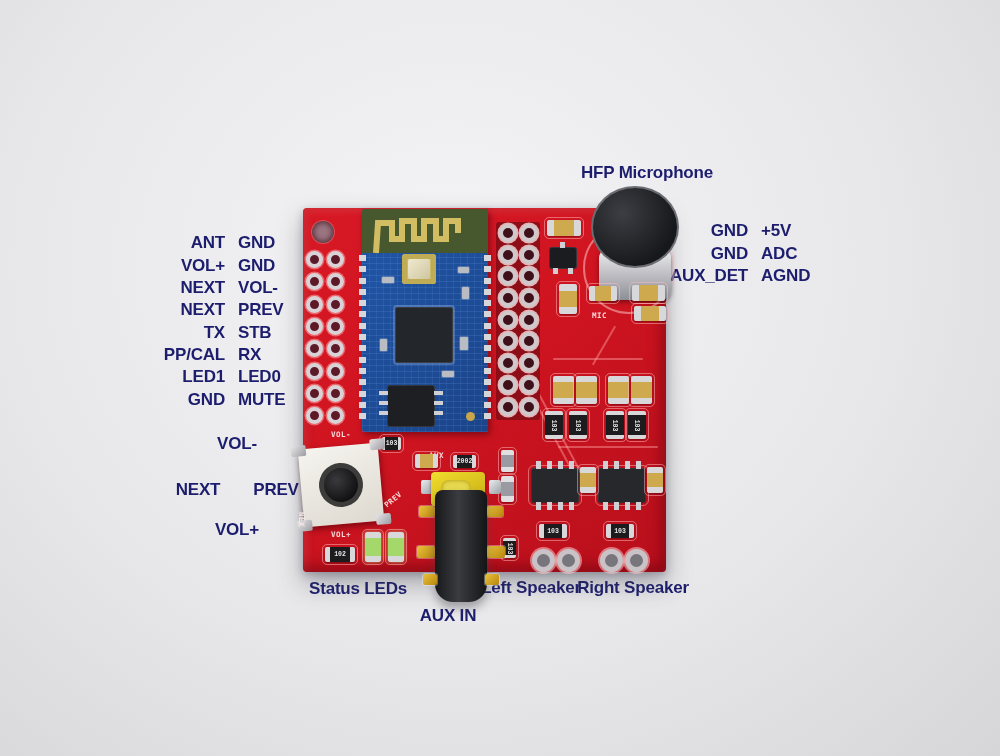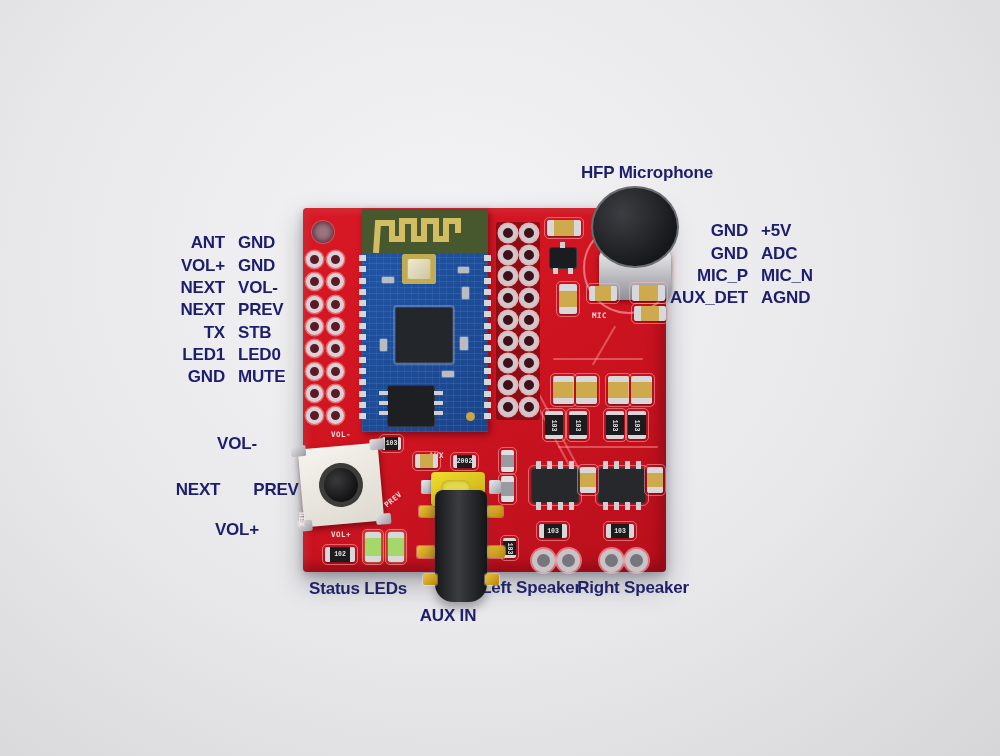--- a/index.html
+++ b/index.html
@@ -136,41 +136,41 @@
       </div>
     <div class="pinrow">
         <span class="a">NEXT</span>
         <span class="b">PREV</span>
       </div>
     <div class="pinrow">
         <span class="a">TX</span>
         <span class="b">STB</span>
       </div>
     <div class="pinrow">
+        <span class="a">PP/CAL</span>
+        <span class="b">RX</span>
+      </div>
+    <div class="pinrow">
         <span class="a">LED1</span>
         <span class="b">LED0</span>
       </div>
     <div class="pinrow">
         <span class="a">GND</span>
         <span class="b">MUTE</span>
       </div>
   </div>
 
   <div class="pintable right-pins" style="left:661px;top:220px;">
     <div class="pinrow">
         <span class="a">GND</span>
         <span class="b">+5V</span>
       </div>
     <div class="pinrow">
         <span class="a">GND</span>
         <span class="b">ADC</span>
-      </div>
-    <div class="pinrow">
-        <span class="a">MIC_P</span>
-        <span class="b">MIC_N</span>
       </div>
     <div class="pinrow">
         <span class="a">AUX_DET</span>
         <span class="b">AGND</span>
       </div>
   </div>
 
   <div class="board">
 
     <div class="mounthole"></div>

